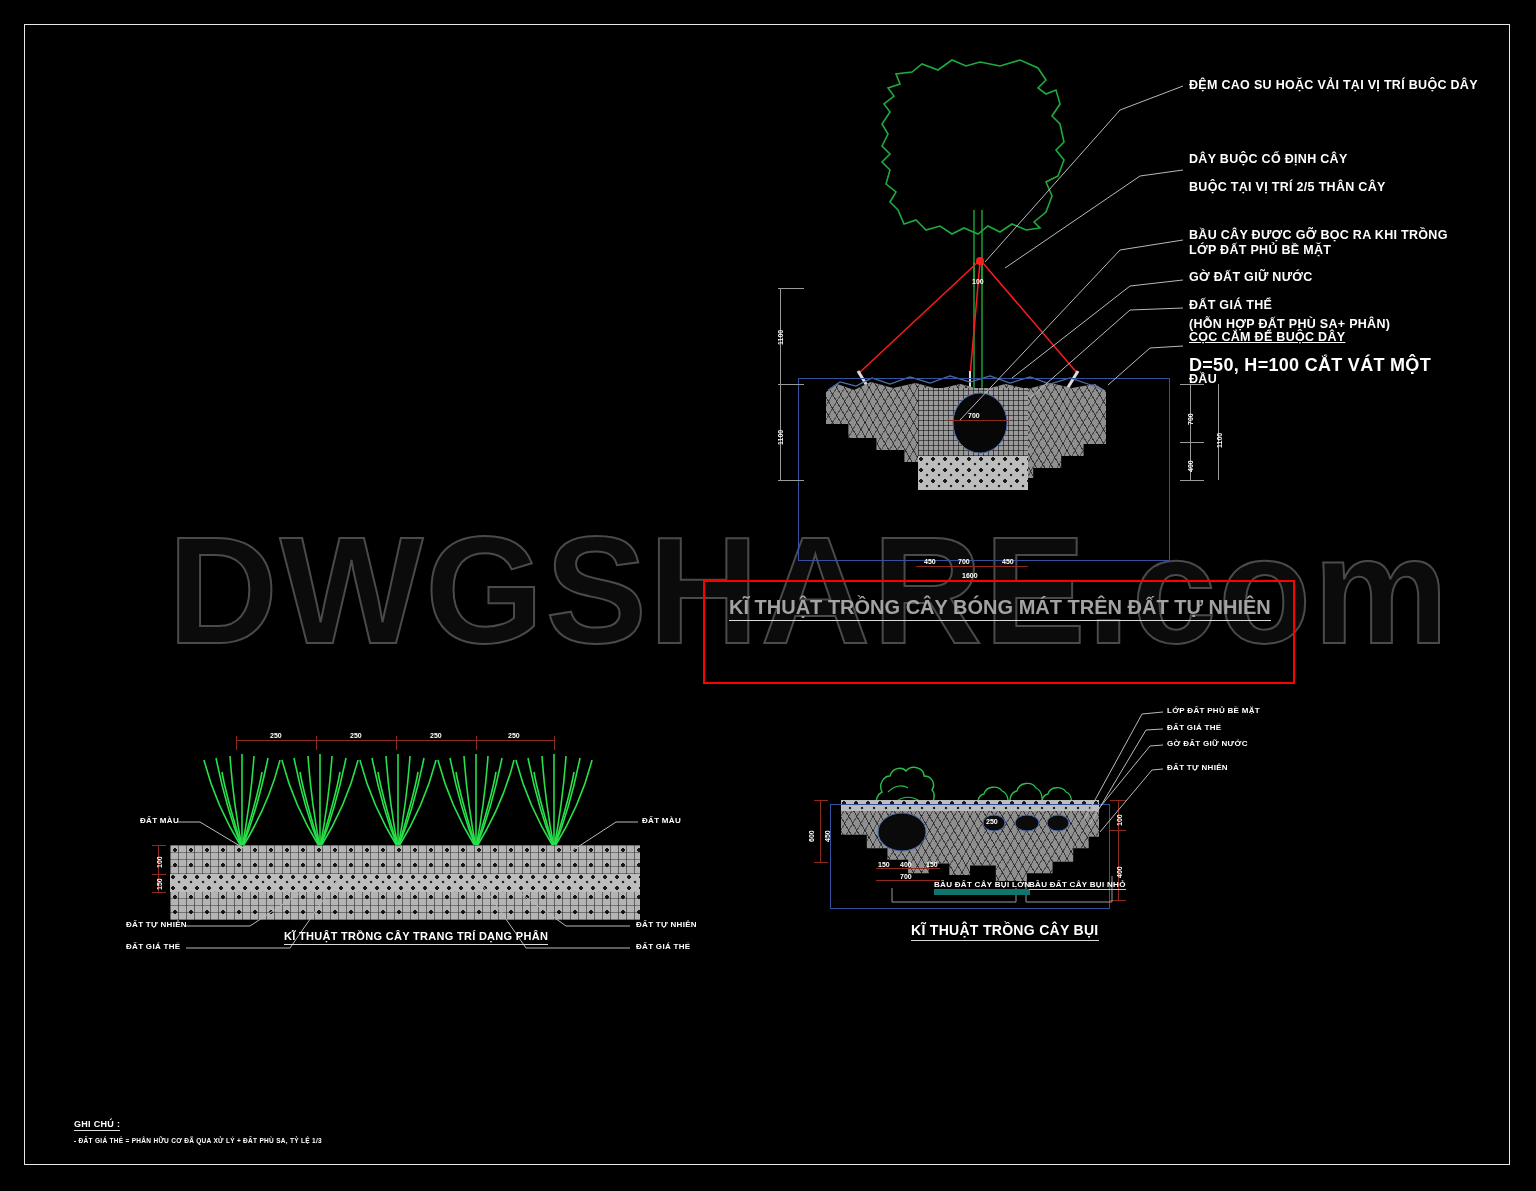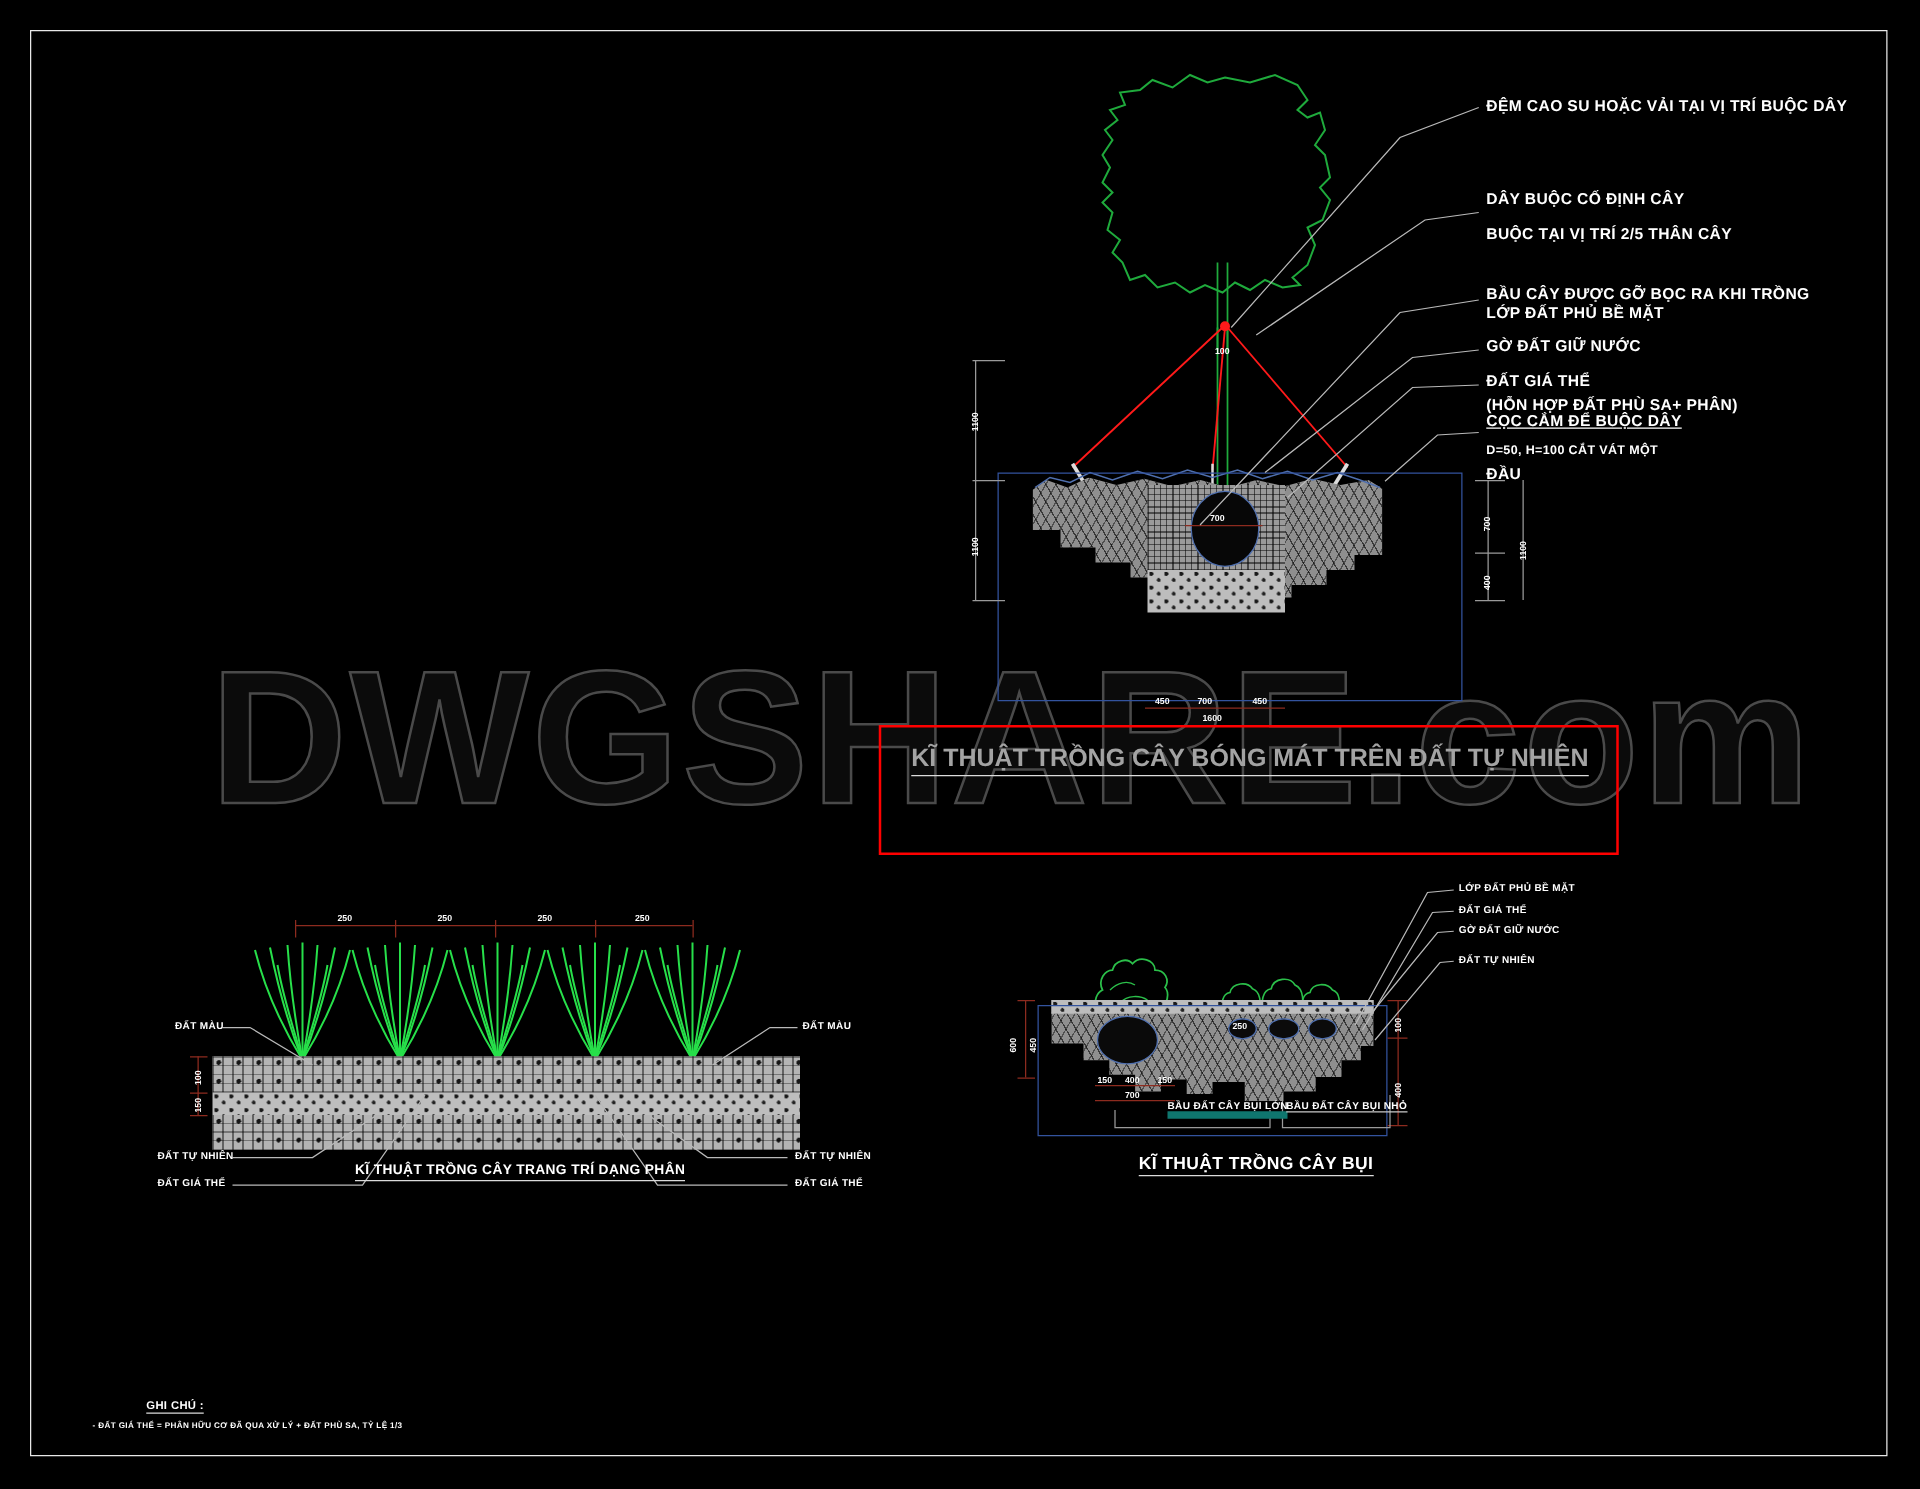--- a/index.html
+++ b/index.html
@@ -149,21 +149,21 @@
 
     <div class="ctext" style="left:1189px;top:78px;font-size:12.5px;">ĐỆM CAO SU HOẶC VẢI TẠI VỊ TRÍ BUỘC DÂY</div>
     <div class="ctext" style="left:1189px;top:152px;font-size:12.5px;">DÂY BUỘC CỐ ĐỊNH CÂY</div>
     <div class="ctext" style="left:1189px;top:180px;font-size:12.5px;">BUỘC TẠI VỊ TRÍ 2/5 THÂN CÂY</div>
     <div class="ctext" style="left:1189px;top:228px;font-size:12.5px;">BẦU CÂY ĐƯỢC GỠ BỌC RA KHI TRỒNG</div>
     <div class="ctext" style="left:1189px;top:243px;font-size:12.5px;">LỚP ĐẤT PHỦ BỀ MẶT</div>
     <div class="ctext" style="left:1189px;top:270px;font-size:12.5px;">GỜ ĐẤT GIỮ NƯỚC</div>
     <div class="ctext" style="left:1189px;top:298px;font-size:12.5px;">ĐẤT GIÁ THỂ</div>
     <div class="ctext" style="left:1189px;top:317px;font-size:12.5px;">(HỖN HỢP ĐẤT  PHÙ SA+ PHÂN)</div>
     <div class="ctext" style="left:1189px;top:330px;font-size:12.5px;text-decoration:underline;">CỌC CẮM ĐỂ BUỘC DÂY</div>
-    <div class="ctext" style="left:1189px;top:355px;font-size:10px;">D=50, H=100 CẮT VÁT MỘT</div>
+    <div class="ctext" style="left:1189px;top:355px;font-size:18px;">D=50, H=100 CẮT VÁT MỘT</div>
     <div class="ctext" style="left:1189px;top:372px;font-size:12.5px;">ĐẦU</div>
   </div>
 
   <div class="title-box" style="left:703px;top:580px;width:592px;height:104px;">
     <div class="title-l1" style="left:24px;top:14px;font-size:20px;">KĨ THUẬT TRỒNG CÂY BÓNG MÁT TRÊN ĐẤT TỰ NHIÊN</div>
   </div>
 
   <div>
 
     <div class="dimred" style="left:236px;top:740px;width:318px;height:1px;"></div>
@@ -349,17 +349,17 @@
 
     <div class="ctext" style="left:1167px;top:706px;font-size:8px;">LỚP ĐẤT PHỦ BỀ MẶT</div>
     <div class="ctext" style="left:1167px;top:723px;font-size:8px;">ĐẤT GIÁ THỂ</div>
     <div class="ctext" style="left:1167px;top:739px;font-size:8px;">GỜ ĐẤT GIỮ NƯỚC</div>
     <div class="ctext" style="left:1167px;top:763px;font-size:8px;">ĐẤT TỰ NHIÊN</div>
 
     <div class="ctext" style="left:911px;top:922px;font-size:14px;border-bottom:1px solid #dcdcdc;padding-bottom:2px;">KĨ THUẬT TRỒNG CÂY BỤI</div>
   </div>
 
   <div>
-    <div class="ctext" style="left:74px;top:1119px;font-size:9px;border-bottom:1px solid #dcdcdc;padding-bottom:1px;margin-left:43px;">GHI CHÚ :</div>
+    <div class="ctext" style="left:74px;top:1119px;font-size:9px;border-bottom:1px solid #dcdcdc;padding-bottom:1px;">GHI CHÚ :</div>
     <div class="ctext" style="left:74px;top:1137px;font-size:6.5px;font-weight:700;">- ĐẤT GIÁ THỂ = PHÂN HỮU CƠ ĐÃ QUA XỬ LÝ + ĐẤT PHÙ SA, TỶ LỆ 1/3</div>
   </div>
 
 </div>
 
 </body></html>

